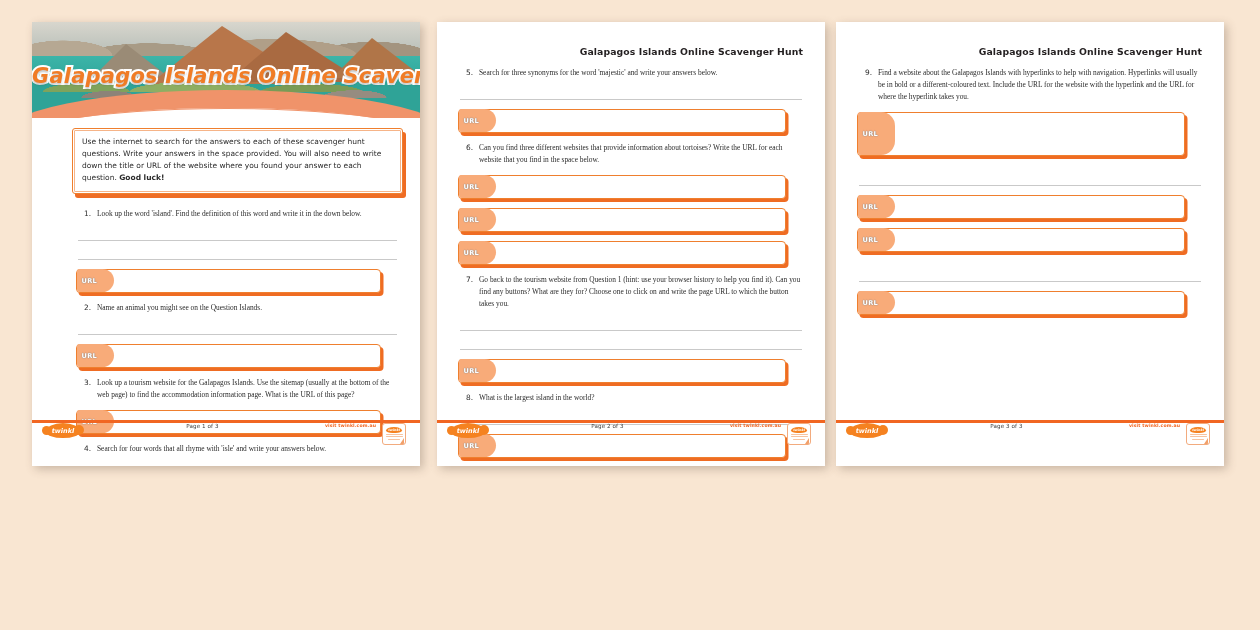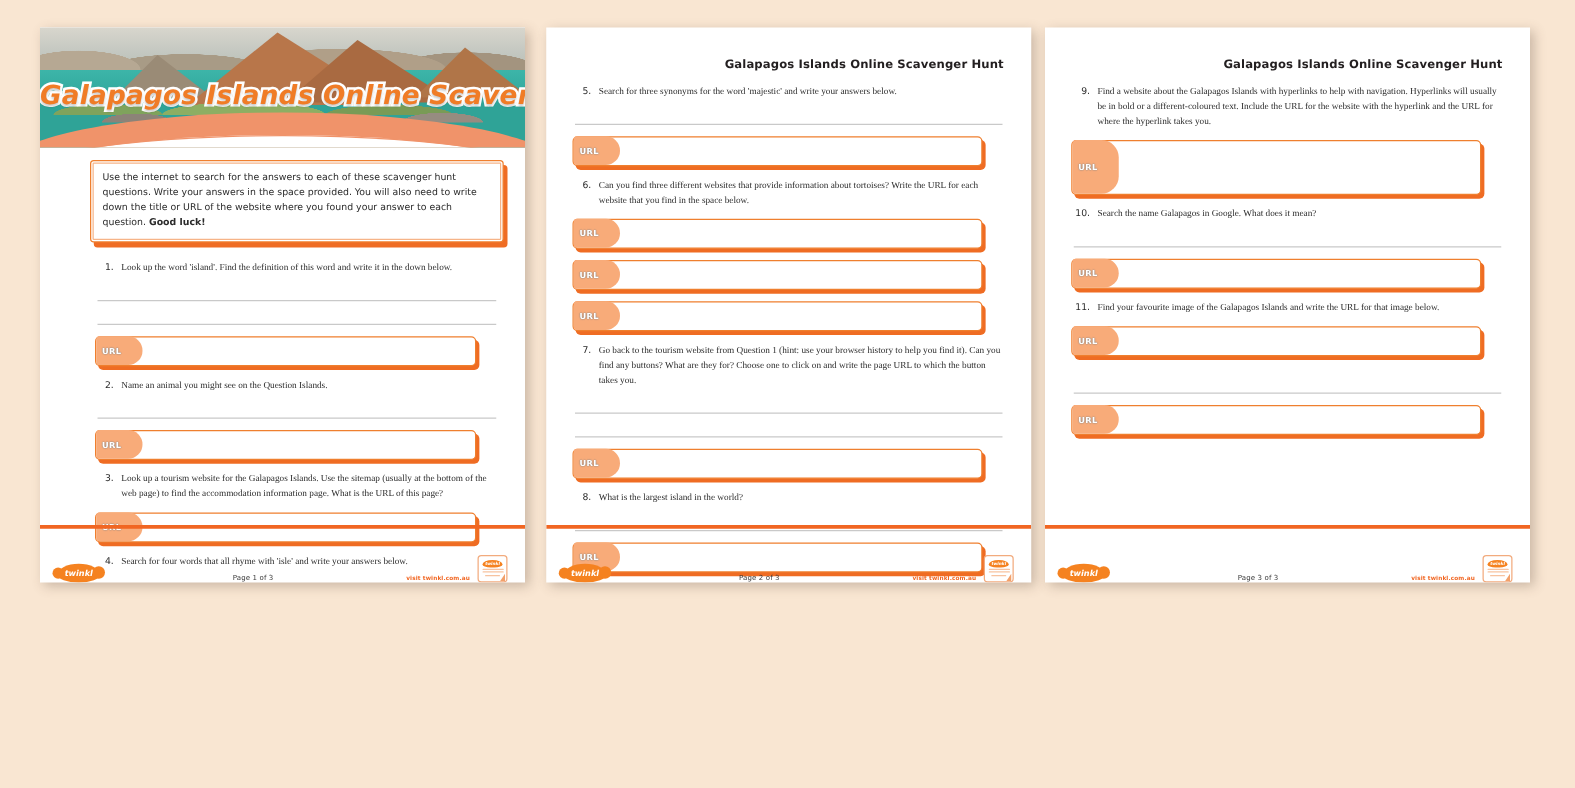--- a/index.html
+++ b/index.html
@@ -250,21 +250,21 @@
     left: 0; right: 0; top: 0;
     height: 3px;
     background: #f16622;
   }
   #page-1 .footer-rule { height: 3px; }
   .footer-inner {
     position: absolute;
     left: 0; right: 0; top: 3px;
     height: 43px;
     display: flex;
-    align-items: flex-end;
+    align-items: flex-start;
     padding: 0 14px;
   }
   .twinkl-logo {
     width: 34px; height: 15px;
     background: #f58220;
     border-radius: 50% 50% 50% 50% / 58% 58% 42% 42%;
     position: relative;
     display: flex; align-items: center; justify-content: center;
     flex: 0 0 auto;
   }
@@ -563,38 +563,30 @@
               <div class="q-num">9.</div>
               <div class="q-text">Find a website about the Galapagos Islands with hyperlinks to help with navigation. Hyperlinks will usually be in bold or a different-coloured text. Include the URL for the website with the hyperlink and the URL for where the hyperlink takes you.</div>
             </div>
             <div class="url-box tall">
               <div class="url-tab">
                 <span class="url-tab-label">URL</span>
               </div>
             </div>
           </div>
           <div>
-            <div class="q">
-              <div class="q-num">10.</div>
-              <div class="q-text">Search the name Galapagos in Google. What does it mean?</div>
-            </div>
-            <div class="answer-lines">
-              <div class="answer-line first"></div>
-            </div>
-            <div class="url-box">
-              <div class="url-tab">
-                <span class="url-tab-label">URL</span>
-              </div>
-            </div>
-          </div>
-          <div>
-            <div class="q">
-              <div class="q-num">11.</div>
-              <div class="q-text">Find your favourite image of the Galapagos Islands and write the URL for that image below.</div>
-            </div>
+            <div class="answer-lines">
+              <div class="answer-line first"></div>
+            </div>
+            <div class="url-box">
+              <div class="url-tab">
+                <span class="url-tab-label">URL</span>
+              </div>
+            </div>
+          </div>
+          <div>
             <div class="url-box">
               <div class="url-tab">
                 <span class="url-tab-label">URL</span>
               </div>
             </div>
           </div>
           <div>
             <div class="answer-lines">
               <div class="answer-line first"></div>
             </div>

